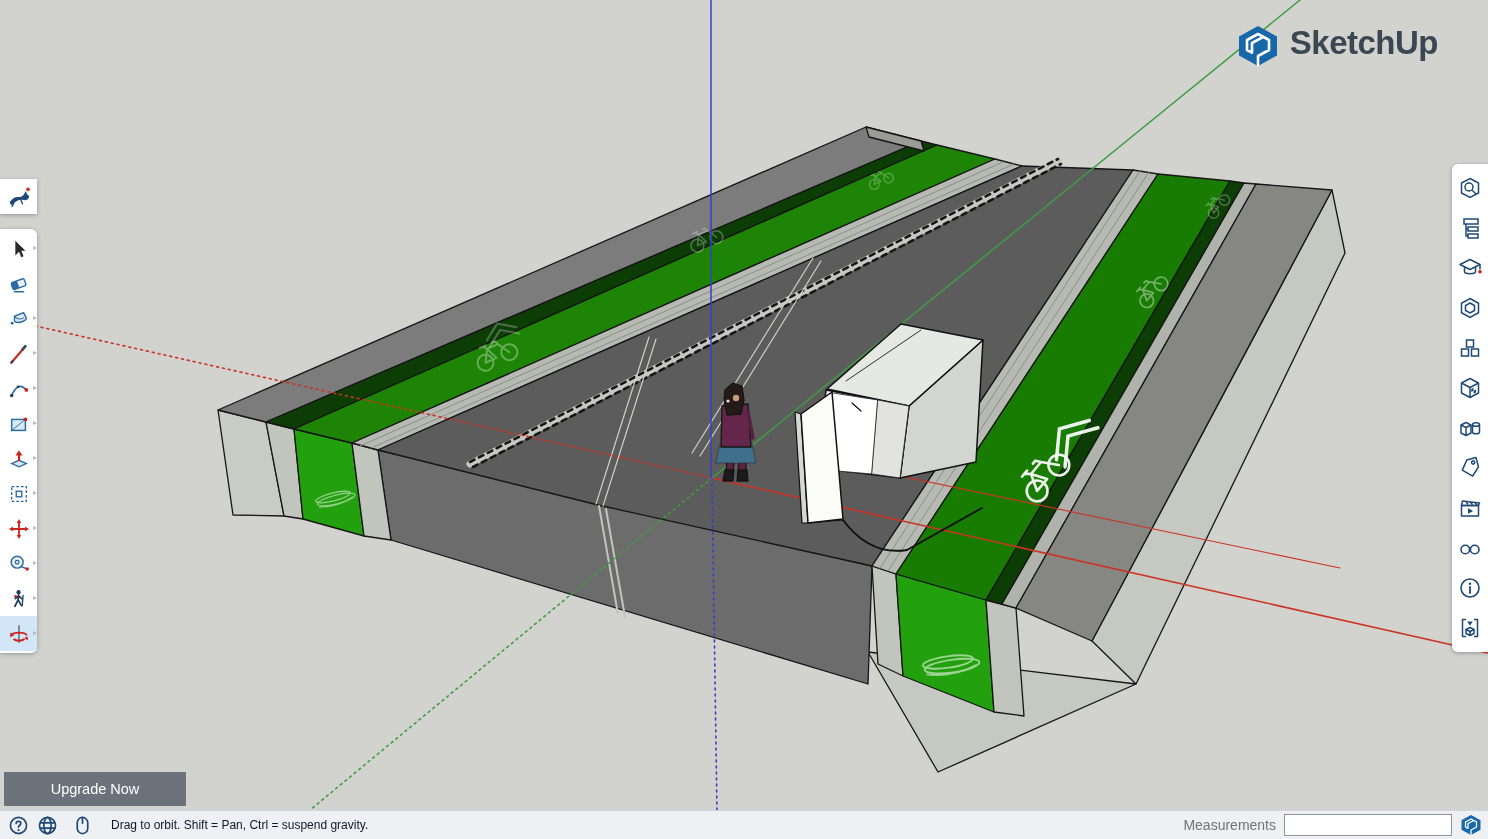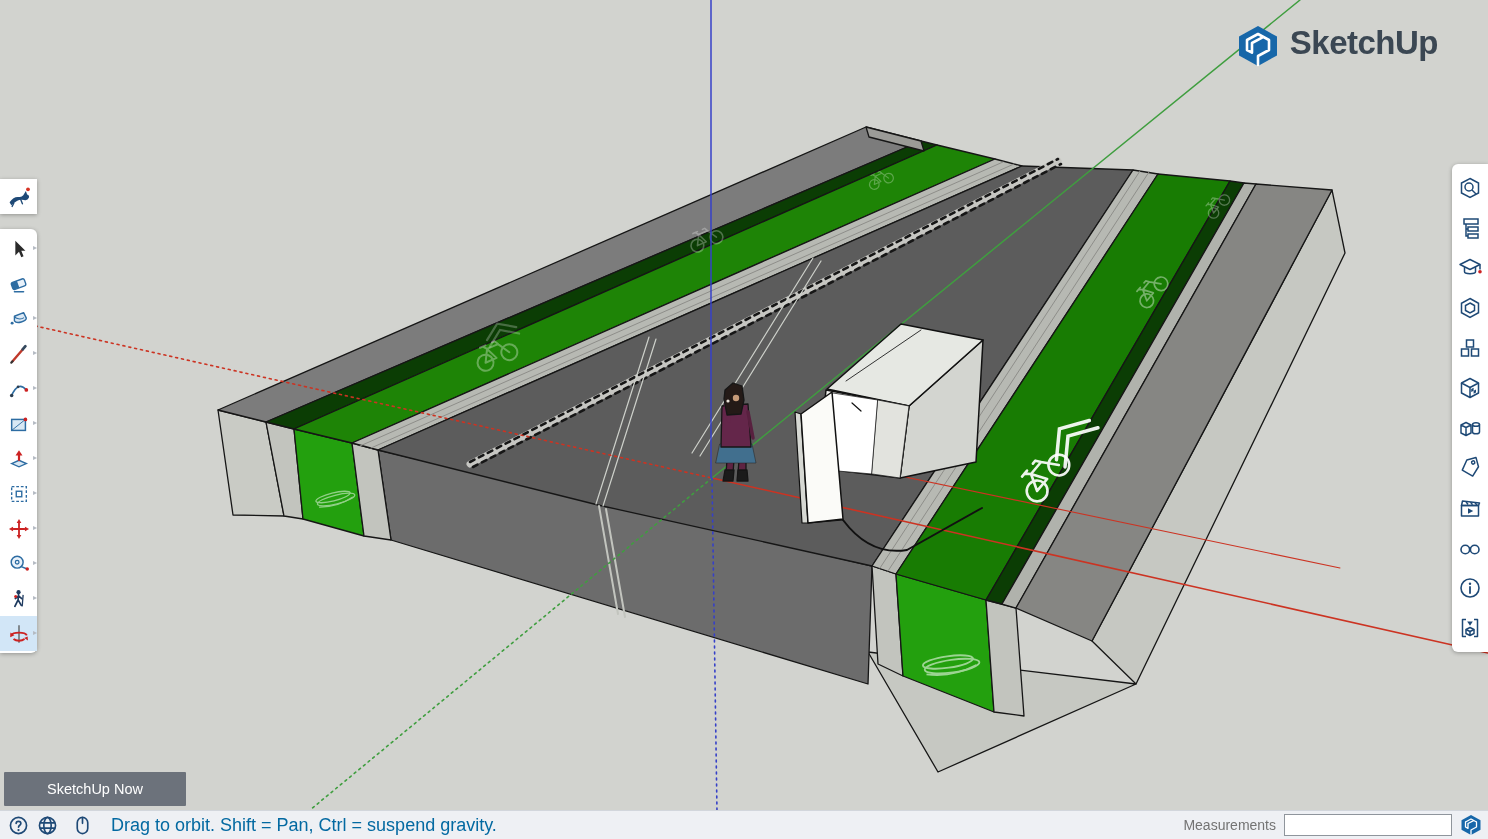--- a/index.html
+++ b/index.html
@@ -29,21 +29,21 @@
   .ptool{width:36px;height:40px;display:flex;align-items:center;justify-content:center;cursor:pointer;}
   .ptool svg{width:24px;height:24px;}
   
   #upgrade{position:absolute;left:4px;top:772px;width:182px;height:34px;background:#6c727b;color:#fff;
     font-size:14.5px;display:flex;align-items:center;justify-content:center;cursor:pointer;z-index:5;border-radius:1px;}
   
   #statusbar{position:absolute;left:0;top:810px;width:1488px;height:29px;background:#eef0f4;
     border-top:1px solid #d2d6dc;display:flex;align-items:center;z-index:6;box-sizing:border-box;}
   #statusbar .sicon{width:21px;height:21px;margin-left:8px;}
   #statusbar .sicon.mouse{margin-left:14px;}
-  #statusbar .hint{margin-left:18px;font-size:18px;color:#0369a1;}
+  #statusbar .hint{margin-left:18px;font-size:12px;color:#0f172a;}
   #statusbar .spacer{flex:1;}
   #statusbar .mlabel{font-size:14px;color:#737373;}
   #measure-input{width:158px;height:18px;margin:0 8px;border:1px solid #8f959c;background:#fff;font-size:13px;padding:1px 4px;}
   #statusbar .slogo{width:22px;height:22px;margin-right:6px;}
 </style>
 </head>
 <body>
 
 <svg id="viewport" viewBox="0 0 1488 839" xmlns="http://www.w3.org/2000/svg">
   <defs>
@@ -393,21 +393,21 @@
         <g fill="none" stroke="#1e4976" stroke-width="1.5" stroke-linejoin="round">
           <path d="M8,3.5 H4.5 V20.5 H8 M16,3.5 H19.5 V20.5 H16"></path>
           <polygon points="12,11.5 16,13.5 12,15.5 8,13.5"></polygon>
           <path d="M8,13.5 V17.5 L12,19.5 L16,17.5 V13.5 M12,15.5 V19.5"></path>
         </g>
         <polygon points="12,9.8 9.2,5.5 14.8,5.5" fill="#1e4976"></polygon>
       </svg>
     </div>
   </div>
 
-<div id="upgrade">SketchUp Now</div>
+<div id="upgrade">Upgrade Now</div>
 
 <div id="statusbar">
   <svg class="sicon" viewBox="0 0 24 24">
     <g fill="none" stroke="#1e4976" stroke-width="1.9" stroke-linecap="round">
       <circle cx="12" cy="12" r="9.2"></circle>
         <path d="M9.3,9.6 C9.3,6.4 14.7,6.4 14.7,9.6 C14.7,11.8 12,11.6 12,14"></path>
     </g>
       <circle cx="12" cy="17.2" r="1.3" fill="#1e4976"></circle>
   </svg>
   <svg class="sicon" viewBox="0 0 24 24">

